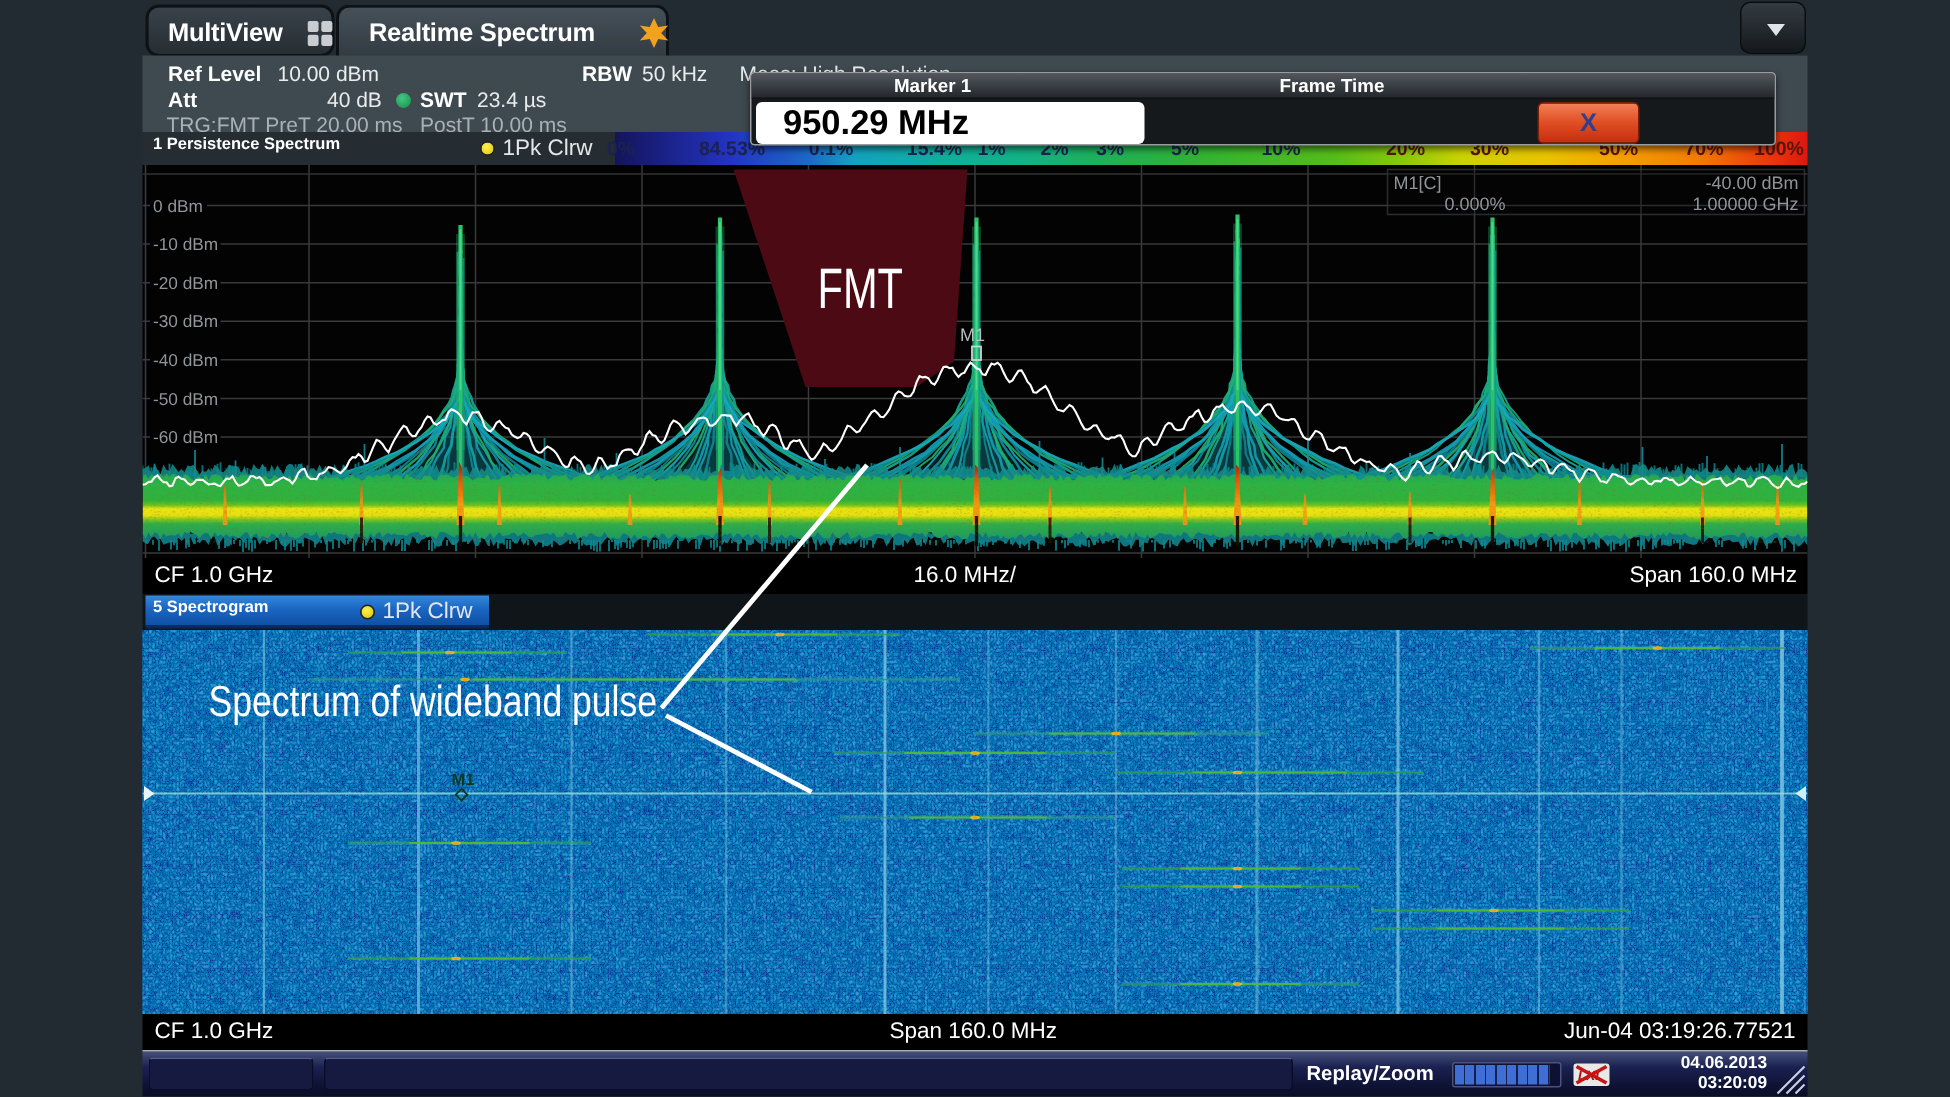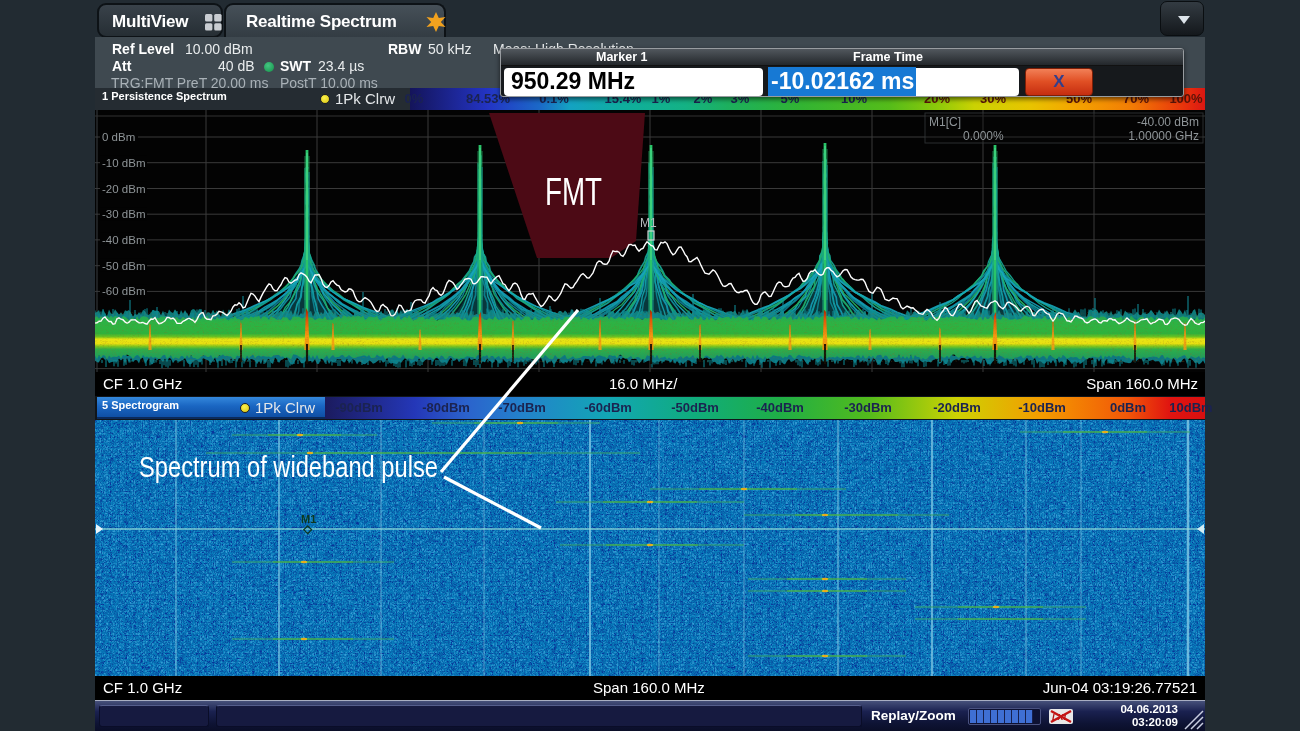--- a/index.html
+++ b/index.html
@@ -425,33 +425,20 @@
     <span class="ft" style="left:514px">16.0 MHz/</span>
     <span class="ft" style="right:7px">Span 160.0 MHz</span>
   </div>
 
   <div id="w2title">
     <div id="w2blue">
       <span class="wtitle" style="left:5px">5 Spectrogram</span>
       <span class="dot" style="left:143px;background:radial-gradient(circle at 40% 35%,#fdf24a,#d8c413);border:1px solid #222"></span>
       <span class="abs" style="left:158px;top:2px;font-size:15px;color:#e4e7e9">1Pk Clrw</span>
     </div>
-    <div id="cbar2">
-        <span class="cl" style="left:34px">-90dBm</span>
-        <span class="cl" style="left:121px">-80dBm</span>
-        <span class="cl" style="left:197px">-70dBm</span>
-        <span class="cl" style="left:283px">-60dBm</span>
-        <span class="cl" style="left:370px">-50dBm</span>
-        <span class="cl" style="left:455px">-40dBm</span>
-        <span class="cl" style="left:543px">-30dBm</span>
-        <span class="cl" style="left:632px">-20dBm</span>
-        <span class="cl" style="left:717px">-10dBm</span>
-        <span class="cl" style="left:803px">0dBm</span>
-        <span class="cl" style="left:866px">10dBm</span>
-      </div>
   </div>
 
   <div id="w2plot">
     <svg width="1110" height="256" viewBox="0 0 1110 256">
       <defs>
         <filter id="bluenoise" x="0" y="0" width="100%" height="100%">
           <feTurbulence type="turbulence" baseFrequency="0.437 0.389" numOctaves="3" seed="17"></feTurbulence>
           <feColorMatrix type="matrix" values="0.3 0 0 0 -0.12  0.95 0 0 0 -0.06  1.0 0 0 0 0.18  0 0 0 0 0.5"></feColorMatrix>
         </filter>
       </defs>
@@ -577,22 +564,21 @@
       <path d="M20,2 L2,20 M20,8 L8,20 M20,14 L14,20" stroke="#c8cde0" stroke-width="1.5"></path>
     </svg>
   </div>
 </div>
 
 <div id="dlg">
   <div id="dlghead">
     <span style="left:95px">Marker 1</span>
     <span style="left:352px">Frame Time</span>
   </div>
-  <div class="fld" style="left:3px;width:259px;padding-left:7px">950.29 MHz</div>
-  <div class="fld" style="left:267px;width:251px"><span style="background:#1779d4;color:#fff;padding:1px 2px 2px 3px">-10.02162 ms</span></div>
+  <div class="fld" style="left:3px;width:259px;padding-left:18px">950.29 MHz</div>
   <div id="xbtn">X</div>
 </div>
 
 <svg id="annot" width="1300" height="731" viewBox="0 0 1300 731">
   <line x1="578" y1="310" x2="441" y2="472" stroke="#fff" stroke-width="3.2"></line>
   <line x1="444" y1="477" x2="541" y2="528" stroke="#fff" stroke-width="3.2"></line>
   <text x="139" y="477" font-size="29" fill="#fff" style="font-family:'Liberation Sans',sans-serif" textLength="299" lengthAdjust="spacingAndGlyphs">Spectrum of wideband pulse</text>
 </svg>
 
 </body></html>

